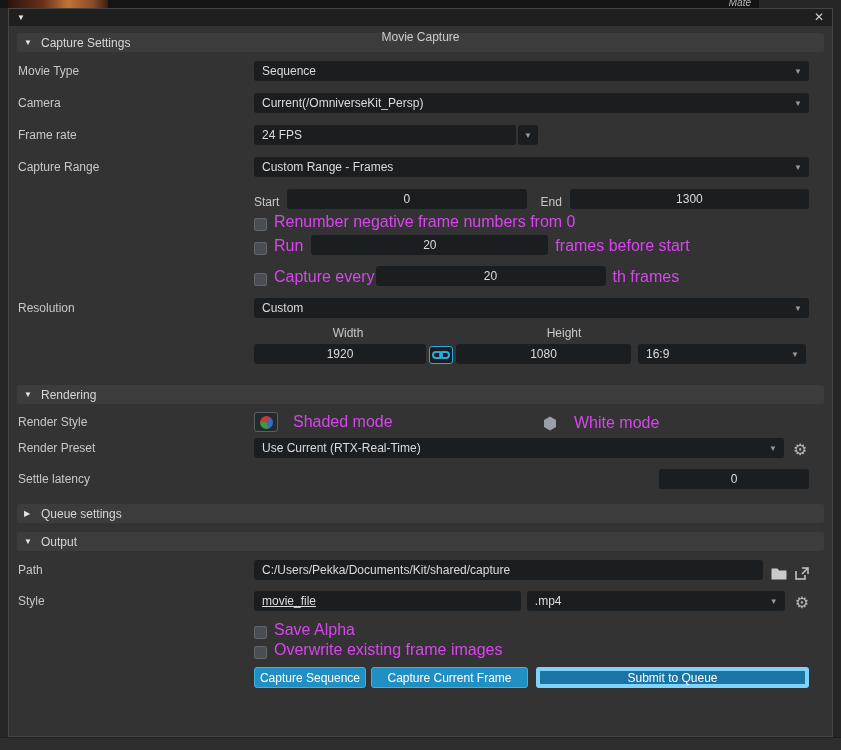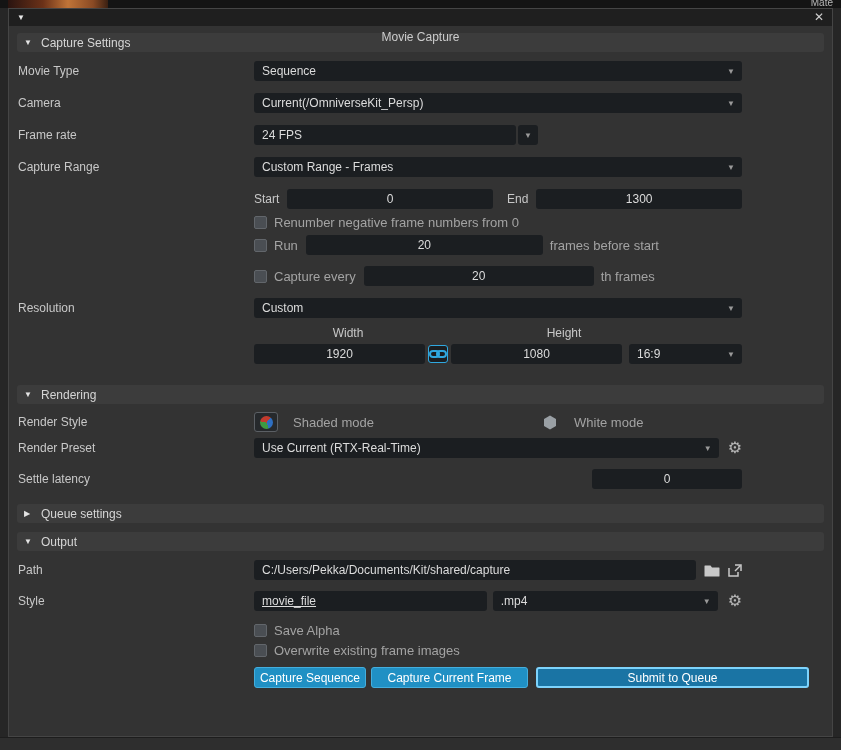--- a/index.html
+++ b/index.html
@@ -3,75 +3,75 @@
 <meta charset="utf-8">
 <style>
   * { margin:0; padding:0; box-sizing:border-box; }
   html,body { width:841px; height:750px; }
   body {
     background:#262626;
     font-family:"Liberation Sans", sans-serif;
     position:relative;
     overflow:hidden;
   }
-  .top-strip { position:absolute; top:0; left:0; width:841px; height:8px; background:#141414; }
+  .top-strip { position:absolute; top:0; left:0; width:759px; height:8px; background:#141414;font-style:italic; }
   .img-frag { position:absolute; top:0; left:8px; width:100px; height:8px;
     background:linear-gradient(90deg,#2a1410 0%, #6b3118 35%, #c07438 60%, #8a4a24 85%, #3a2012 100%); }
   .top-right-text { position:absolute; top:-3px; right:8px; color:#b9b9b9; font-size:10px; }
   .bottom-strip { position:absolute; left:0; top:737px; width:841px; height:13px; background:#2e2e2e; border-top:1px solid #1d1d1d; }
 
   .dialog { position:absolute; left:8px; top:8px; width:825px; height:729px; background:#333333; border:1px solid #454545; }
   .titlebar { height:17px; background:#1f1f1f; display:flex; align-items:center; position:relative; }
   .tb-tri { position:absolute; left:8px; top:4px; font-size:8px; color:#e8e8e8; }
   .title { flex:1; text-align:center; color:#cccccc; font-size:12px;margin-top:39px; }
   .close { position:absolute; right:8px; top:1px; color:#cfcfcf; font-size:12px; cursor:pointer; }
 
   .content { padding:7px 8px 0 8px; }
 
   .section-header { display:flex; align-items:center; height:19px; background:#3c3c3c; border-radius:3px;
     padding-left:7px; color:#d6d6d6; font-size:12px; margin-bottom:9px; cursor:pointer; }
   .section-header .tri { font-size:8px; margin-right:8px; color:#e4e4e4; width:9px; }
 
   .row { display:flex; align-items:center; height:20px; margin-bottom:12px; }
   .row.short { height:16px; }
   .label { width:237px; color:#c8c8c8; font-size:12px; flex-shrink:0; padding-left:1px; }
-  .controls { width:488px; display:flex; align-items:center;border-radius:6px; }
+  .controls { width:555px; display:flex; align-items:flex-end;border-radius:6px; }
 
   .field, .dropdown, .dd-btn { background:#1b1e21; border-radius:3px; height:20px; color:#dcdcdc; font-size:12px; }
   .dropdown { display:flex; align-items:center; padding:0 7px 0 8px; cursor:pointer; }
   .dropdown .txt { flex:1; white-space:nowrap; overflow:hidden; }
   .dd-arrow { color:#999999; font-size:8px; margin-left:6px; flex-shrink:0; }
   .dd-btn { width:20px; margin-left:2px; display:flex; align-items:center; justify-content:center; cursor:pointer; }
   .dd-btn .dd-arrow { margin-left:0; }
   input.field { border:none; outline:none; padding:0 8px; }
   input.num { text-align:center; }
   .grow { flex:1; min-width:0; }
 
   .inline-label { color:#c8c8c8; font-size:12px; margin-right:8px; flex-shrink:0; }
   .checkbox { width:13px; height:13px; background:#4a4e53; border:1px solid #62666b; border-radius:2px; flex-shrink:0; cursor:pointer; }
-  .cb-label { margin-left:7px; color:#a3a3a3; font-size:13px; white-space:nowrap; }
+  .cb-label { margin-left:7px; color:#d946ef; font-size:16px; white-space:nowrap; }
 
   .col-head { text-align:center; color:#c8c8c8; font-size:12px; }
   .link-box { width:24px; height:18px; display:flex; align-items:center; justify-content:center;
     margin:0 3px; cursor:pointer; background:#1b1e21; border:1px solid #2fa8e0; border-radius:3px; }
 
   .style-group { display:flex; align-items:center;gap:8px; }
   .style-btn { width:24px; height:20px; background:#26292c; border:1px solid #5b5f64; border-radius:3px;
     display:flex; align-items:center; justify-content:center; cursor:pointer; flex-shrink:0; }
   .sphere { width:13px; height:13px; border-radius:50%;
     background:conic-gradient(from 40deg, #2e6fc2 0 120deg, #3e9a42 120deg 240deg, #c23b2e 240deg 360deg); }
   .hex-icon { display:flex; align-items:center; justify-content:center; width:18px; flex-shrink:0; cursor:pointer; }
 
   .gear { color:#b5b5b5; font-size:16px; line-height:1; cursor:pointer; flex-shrink:0; }
   .path-icon { display:flex; align-items:center; cursor:pointer; flex-shrink:0; }
 
   .btn { height:21px; border-radius:3px; font-size:12px; display:flex; align-items:center; justify-content:center;
     color:#ffffff; cursor:pointer; flex-shrink:0; }
   .btn-capture { background:#2090c4; border:1px solid #44aedd; }
-  .btn-submit { background:#1a74a4; border:2px solid #7dd3fc; }
+  .btn-submit { background:#1a74a4; border:4px solid #7dd3fc; }
 </style>
 </head>
 <body>
 
 <div class="top-strip">
   <div class="img-frag"></div>
   <span class="top-right-text">Mate</span>
 </div>
 <div class="bottom-strip"></div>
 
@@ -157,21 +157,21 @@
         <span class="cb-label" style="margin-right:8px">Run</span>
         <input class="field num" style="width: 237px;" value="20">
         <span class="cb-label">frames before start</span>
       </div>
     </div>
 
     <div class="row">
       <div class="label"></div>
       <div class="controls">
         <span class="checkbox"></span>
-        <span class="cb-label" style="margin-right:8px">Capture every</span>
+        <span class="cb-label" style="margin-right:1px">Capture every</span>
         <input class="field num" style="width: 230px;" value="20">
         <span class="cb-label">th frames</span>
       </div>
     </div>
 
     <div class="row" style="margin-bottom:7px">
       <div class="label">Resolution</div>
       <div class="controls">
         <div class="dropdown grow">
           <span class="txt">Custom</span>

